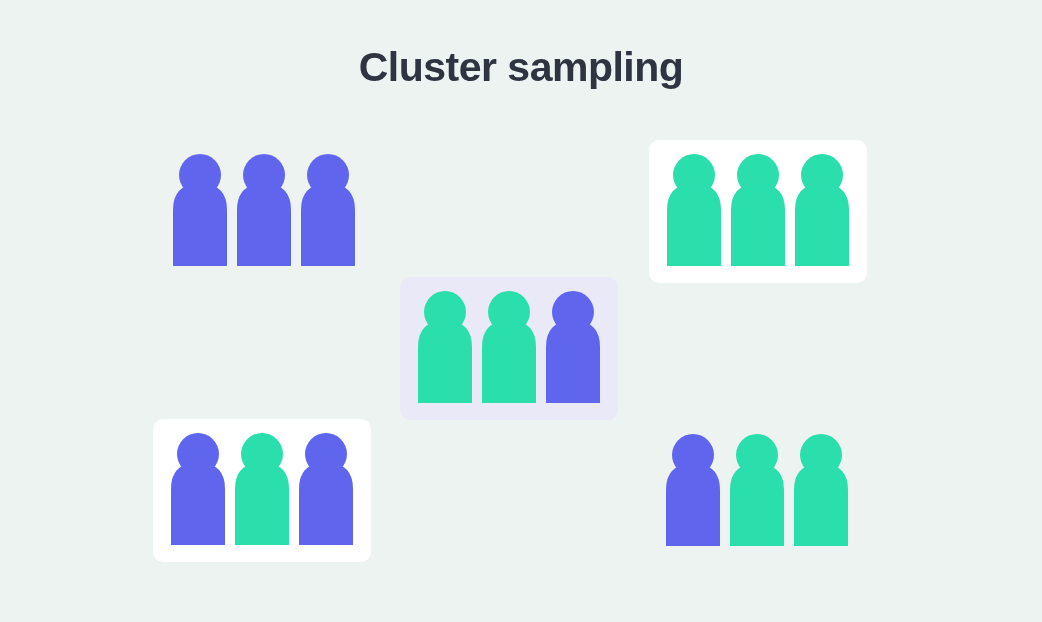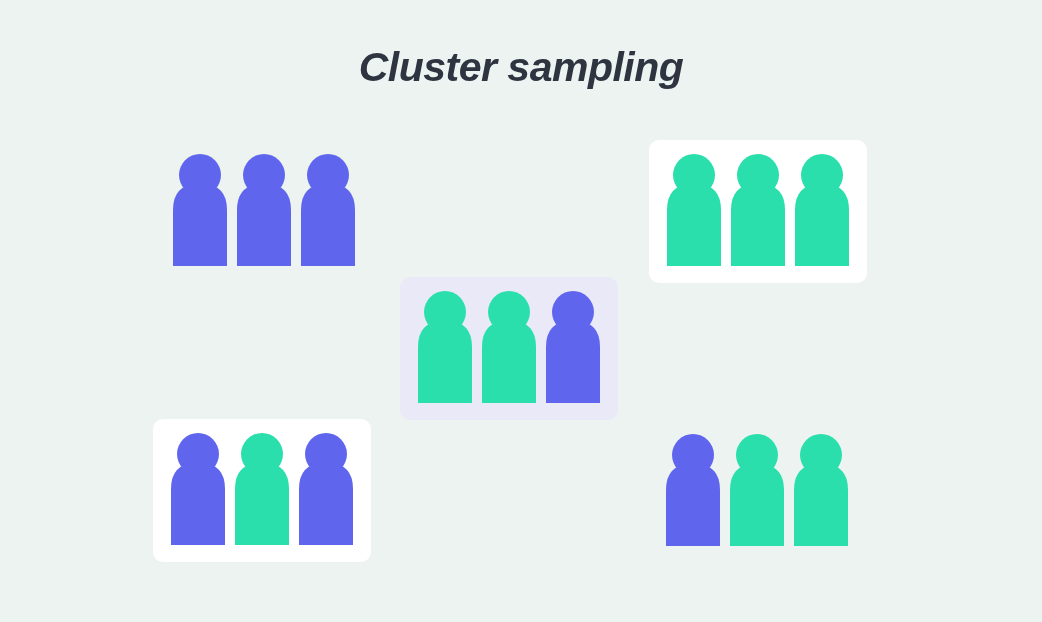--- a/index.html
+++ b/index.html
@@ -9,21 +9,20 @@
   body {
     font-family: "Liberation Sans", sans-serif;
     background: #edf3f1;
   }
   .stage {
     position: relative;
     width: 1042px;
     height: 622px;
     background: var(--page-bg, #edf3f1);
     overflow: hidden;
-    font-style: italic;
   }
   .title {
     position: absolute;
     top: 44px;
     left: 0;
     width: 100%;
     margin: 0;
     text-align: center;
     font-size: 41px;
     font-weight: 800;

